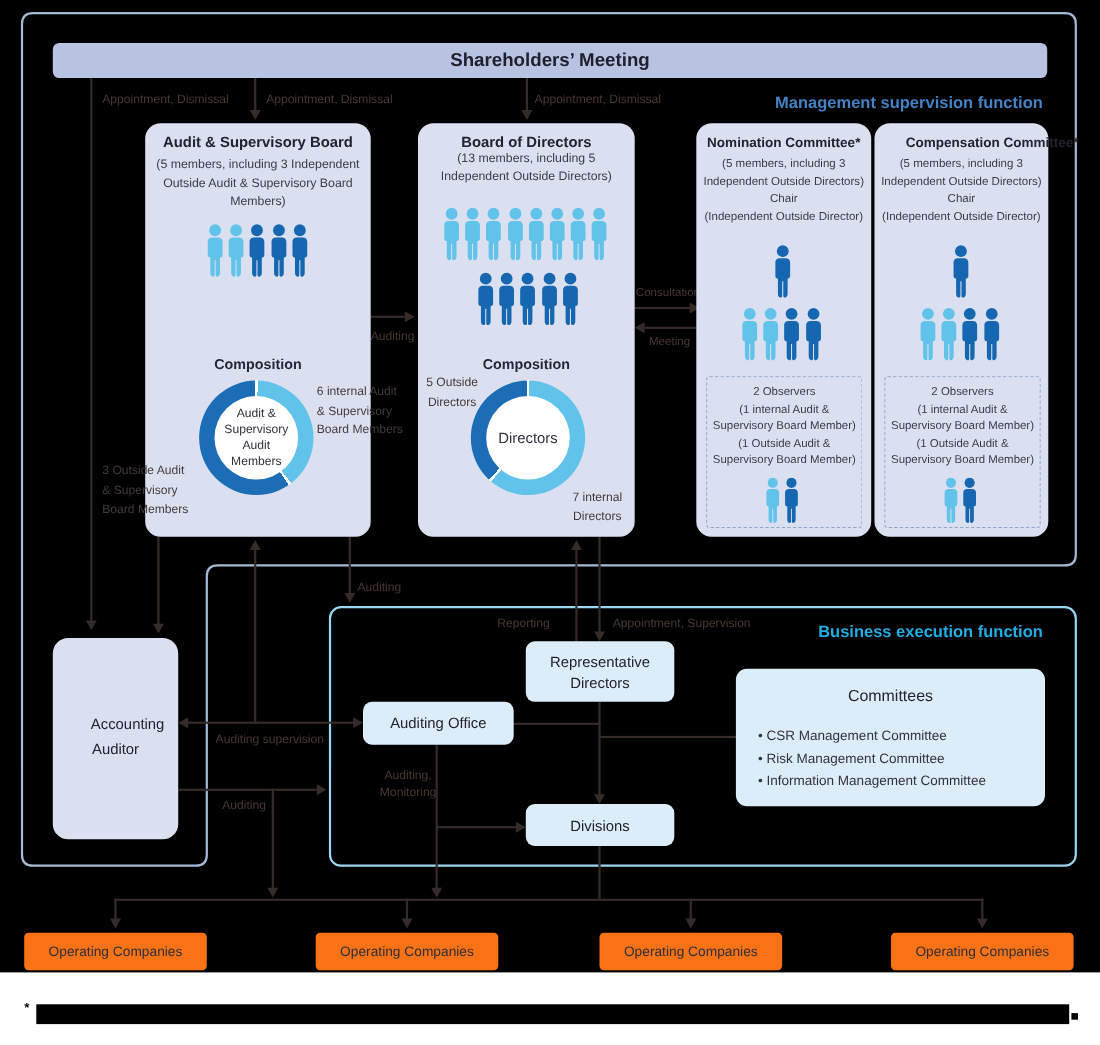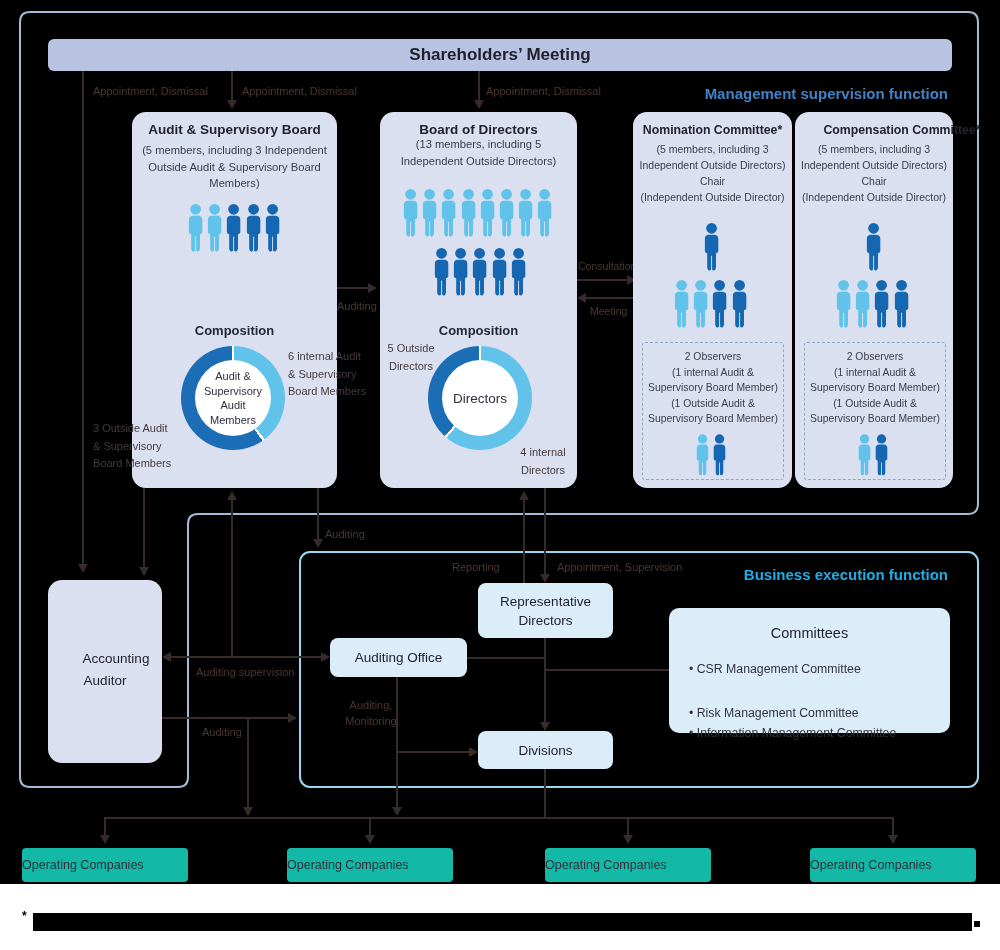--- a/index.html
+++ b/index.html
@@ -3,21 +3,21 @@
 <meta charset="utf-8">
 <style>
   html,body{margin:0;padding:0;background:#ffffff;}
   .stage{position:relative;width:1000px;height:950px;overflow:hidden;
          font-family:"Liberation Sans",sans-serif;background:#ffffff;}
   .blackbg{position:absolute;left:0;top:0;width:1000px;height:884px;background:#000000;}
   .abs{position:absolute;}
   
   .lav{background:#dbe0f1;border-radius:14px;}
   .blu{background:#dcedfa;border-radius:8px;}
-  .opbox{background:#14b8a6;border-radius:4px;display:flex;align-items:center;justify-content:flex-start;
+  .opbox{background:#f97316;border-radius:4px;display:flex;align-items:center;justify-content:center;
          font-size:12.5px;color:#2f2f3a;}
   .band{background:#b7c3e1;border-radius:6px;display:flex;align-items:center;justify-content:center;}
   .band-title{font-size:17px;font-weight:bold;color:#20202f;}
   .sec-label{font-size:15px;font-weight:bold;text-align:right;}
   .box-title{font-size:13.5px;font-weight:bold;color:#23222f;text-align:center;width:100%;}
   .box-sub{font-size:11.2px;color:#3b3b47;text-align:center;width:100%;line-height:16.5px;}
   .cmt-title{font-size:12.3px;font-weight:bold;color:#23222f;text-align:center;width:100%;}
   .cmt-sub{font-size:10.5px;color:#3b3b47;text-align:center;width:100%;line-height:16px;}
   .comp-label{font-size:13px;font-weight:bold;color:#26263a;text-align:center;width:100%;}
   .edge-label{font-size:11px;color:#4a3733;white-space:nowrap;}
@@ -261,21 +261,21 @@
       <div class="donut-hole donut-hole-bod">
         <span>Directors</span>
       </div>
     </div>
   </div>
   <div class="abs side-label" style="left:383px;top:340px;width:56px;text-align:center;">
     <span style="display:block;">5 Outside</span>
     <span style="display:block;">Directors</span>
   </div>
   <div class="abs side-label" style="left:514px;top:444px;width:58px;text-align:center;">
-    <span style="display:block;">4 internal</span>
+    <span style="display:block;">7 internal</span>
     <span style="display:block;">Directors</span>
   </div>
 
   <div class="abs lav" style="left:633px;top:112px;width:159px;height:376px;">
     <div class="abs cmt-title" style="top:11px;">Nomination Committee*</div>
     <div class="abs cmt-sub" style="top:29px;">
       <span style="display:block;">(5 members, including 3</span>
       <span style="display:block;">Independent Outside Directors)</span>
       <span style="display:block;">Chair</span>
       <span style="display:block;">(Independent Outside Director)</span>
@@ -397,21 +397,21 @@
   </div>
 
   <div class="abs blu" style="left:478px;top:731px;width:135px;height:38px;display:flex;align-items:center;justify-content:center;">
     <span style="font-size:13.5px;color:#23222f;">Divisions</span>
   </div>
 
   <div class="abs blu" style="left:669px;top:608px;width:281px;height:125px;border-radius:10px;">
     <div class="abs" style="top:17px;width:100%;text-align:center;font-size:14.5px;color:#23222f;">Committees</div>
     <div class="abs" style="left:20px;top:51px;font-size:12.3px;color:#33333e;line-height:20.5px;">
       <span style="display:block;">• CSR Management Committee</span>
-      <span style="display:block;margin-top:23px;">• Risk Management Committee</span>
+      <span style="display:block;">• Risk Management Committee</span>
       <span style="display:block;">• Information Management Committee</span>
     </div>
   </div>
 
   <div class="abs opbox" style="left:22px;top:848px;width:166px;height:34px;">
     <span>Operating Companies</span>
   </div>
   <div class="abs opbox" style="left:287px;top:848px;width:166px;height:34px;">
     <span>Operating Companies</span>
   </div>

